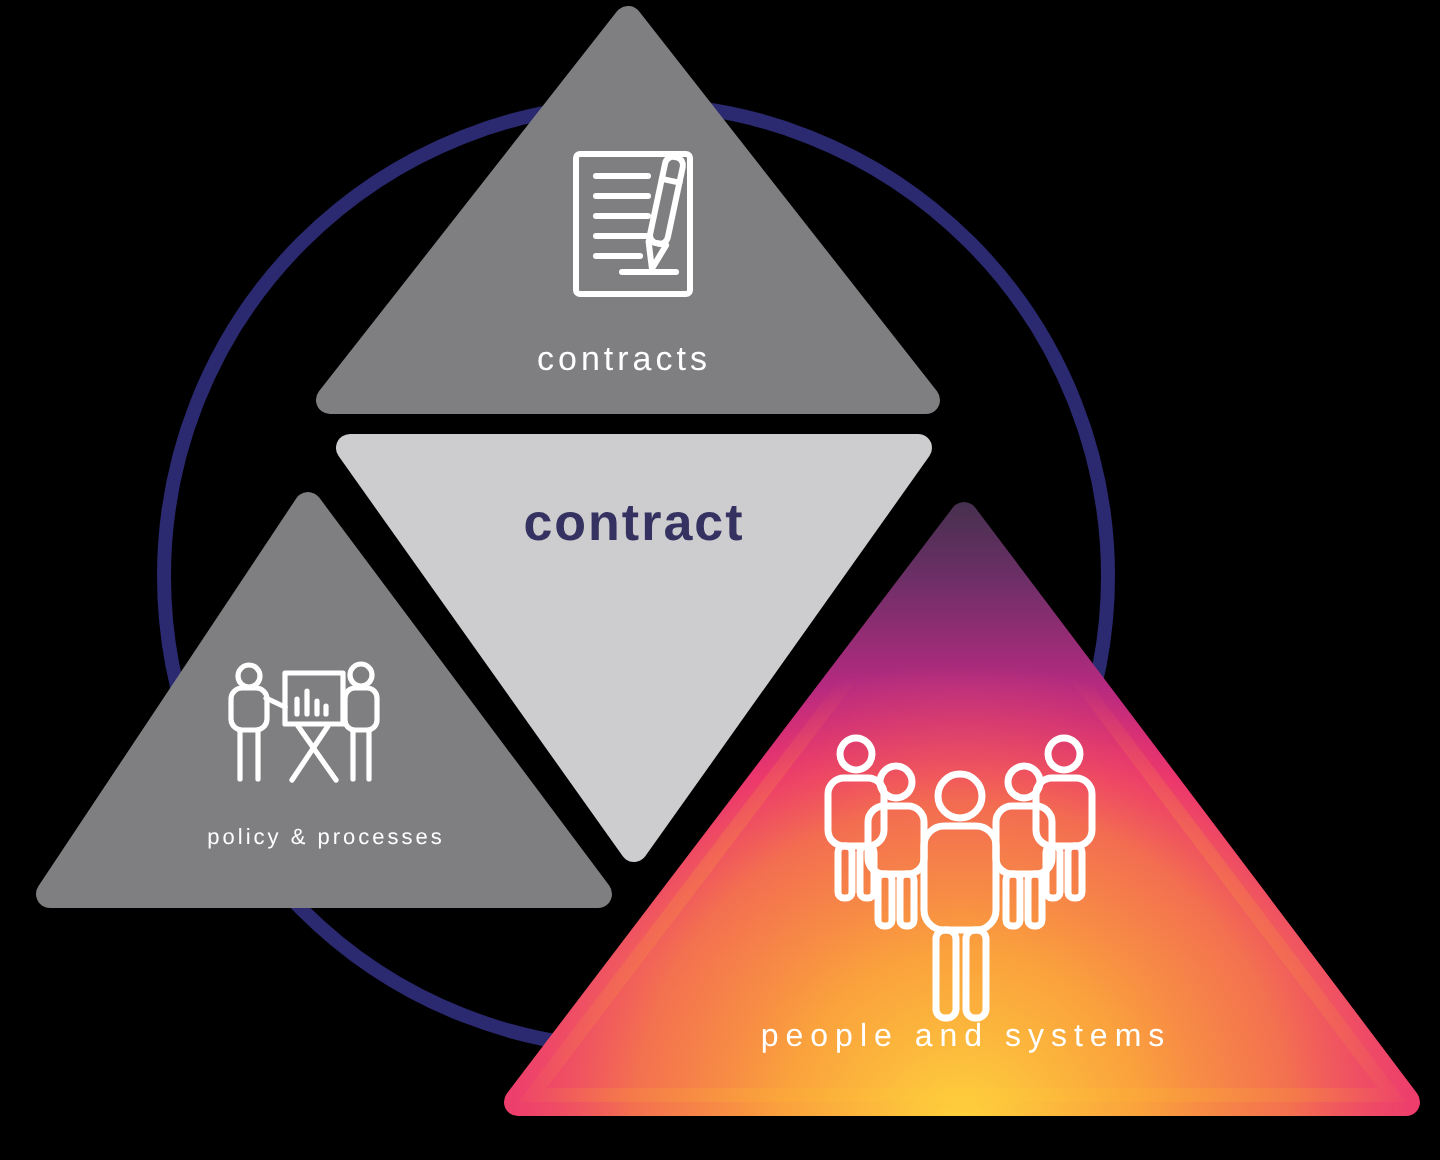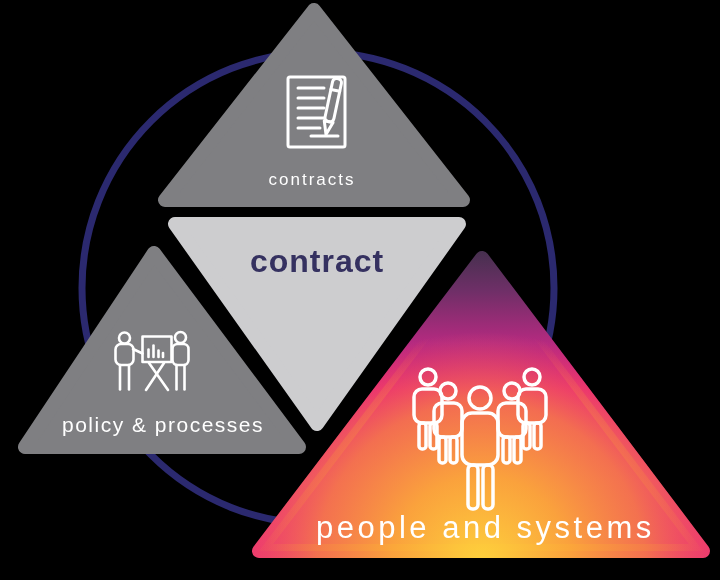--- a/index.html
+++ b/index.html
@@ -33,41 +33,41 @@
     top: 170px;
     width: 300px;
     font-size: 17px;
     letter-spacing: 2px;
     font-weight: 400;
   }
   .policy-label {
     left: 13px;
     top: 413px;
     width: 300px;
-    font-size: 21px;
+    font-size: 11px;
     letter-spacing: 1.5px;
     font-weight: 400;
   }
   .people-label {
-    left: 316px;
+    left: 333px;
     top: 510px;
     width: 300px;
-    font-size: 31px;
+    font-size: 16px;
     letter-spacing: 3.5px;
     font-weight: 400;
   }
   .center-text {
     position: absolute;
     z-index: 2;
     left: 167px;
     top: 243px;
     width: 300px;
     text-align: center;
     color: #353160;
-    font-size: 32px;
+    font-size: 26px;
     font-weight: 700;
     letter-spacing: 1px;
     line-height: 37px;
   }
 </style>
 </head>
 <body>
 
 <div class="stage">
 

